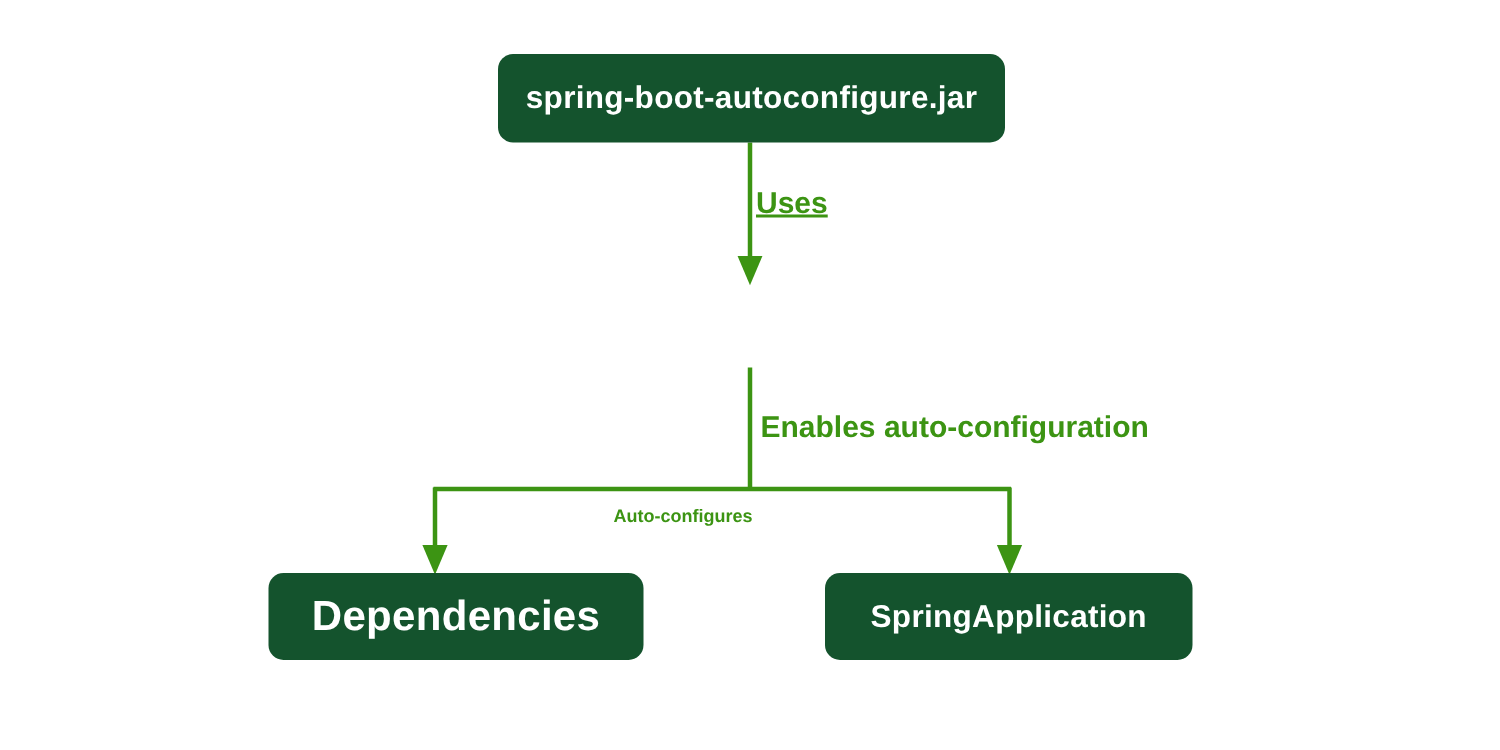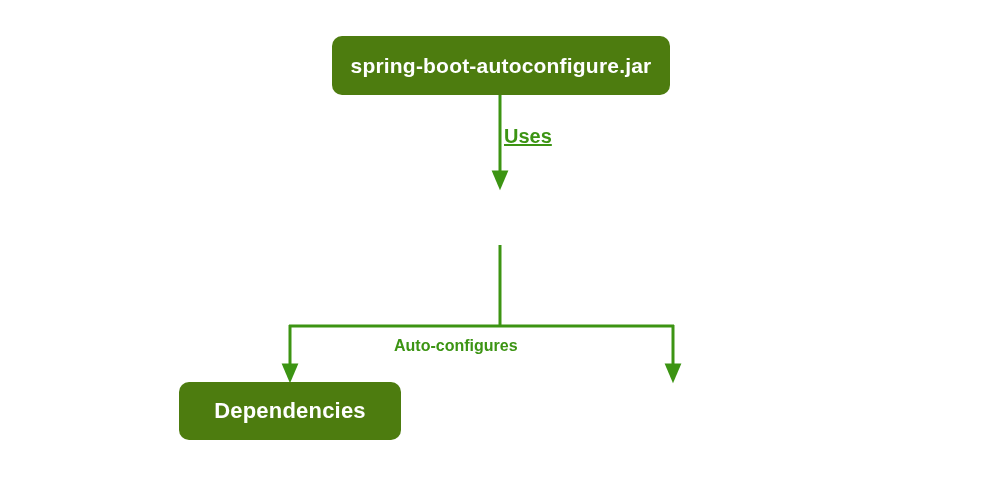--- a/index.html
+++ b/index.html
@@ -21,21 +21,21 @@
   #edge-layer {
     position: absolute;
     left: 0;
     top: 0;
     width: 1000px;
     height: 500px;
   }
   .node {
     position: absolute;
     box-sizing: border-box;
-    background: #4d7c0f;
+    background: #14532d;
     border-radius: 10px;
     display: flex;
     align-items: center;
     justify-content: center;
     color: #ffffff;
     font-weight: bold;
     letter-spacing: 0.2px;
     z-index: 2;
   }
   .node-label {
@@ -52,23 +52,23 @@
   #node-annotation {
     left: 356px;
     top: 188px;
     width: 289px;
     height: 57px;
     font-size: 21px;
   }
   #node-dependencies {
     left: 179px;
     top: 382px;
-    width: 222px;
+    width: 250px;
     height: 58px;
-    font-size: 22px;
+    font-size: 28px;
   }
   #node-springapplication {
     left: 550px;
     top: 382px;
     width: 245px;
     height: 58px;
     font-size: 21px;
   }
   .edge-label {
     position: absolute;
@@ -83,23 +83,23 @@
     top: 126px;
     font-size: 20px;
     text-decoration: underline;
   }
   #edge-label-enables {
     left: 507px;
     top: 275px;
     font-size: 20px;
   }
   #edge-label-autoconfigures {
-    left: 394px;
+    left: 409px;
     top: 338px;
-    font-size: 16px;
+    font-size: 12px;
   }
 </style>
 </head>
 <body>
 
 <div id="diagram-canvas">
 
   <svg id="edge-layer" viewBox="0 0 1000 500" width="1000" height="500" xmlns="http://www.w3.org/2000/svg">
     <defs>
       <marker id="arrowhead" markerWidth="7" markerHeight="7" refX="3.2" refY="3.2" orient="auto" markerUnits="strokeWidth">
@@ -120,19 +120,23 @@
 
   <div class="node" id="node-jar">
     <span class="node-label">spring-boot-autoconfigure.jar</span>
   </div>
 
 
   <div class="node" id="node-dependencies">
     <span class="node-label">Dependencies</span>
   </div>
 
+  <div class="node" id="node-springapplication">
+    <span class="node-label">SpringApplication</span>
+  </div>
 
   <div class="edge-label" id="edge-label-uses">Uses</div>
 
+  <div class="edge-label" id="edge-label-enables">Enables auto-configuration</div>
 
   <div class="edge-label" id="edge-label-autoconfigures">Auto-configures</div>
 
 </div>
 
 </body></html>

